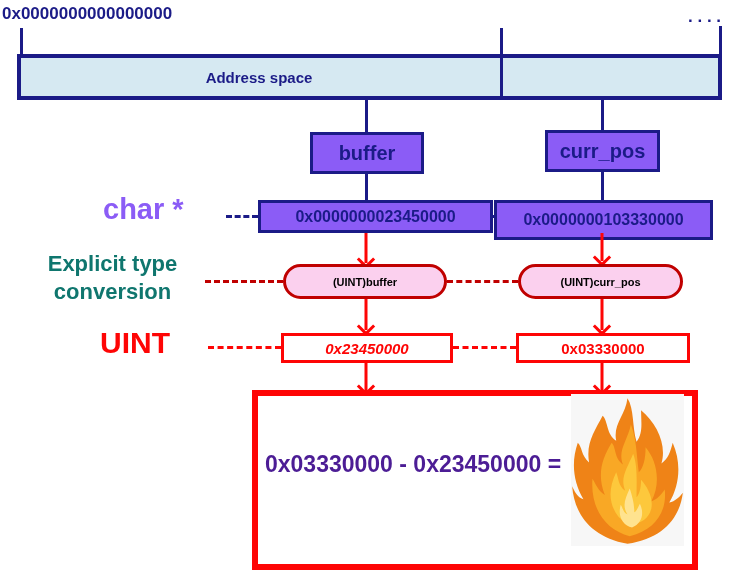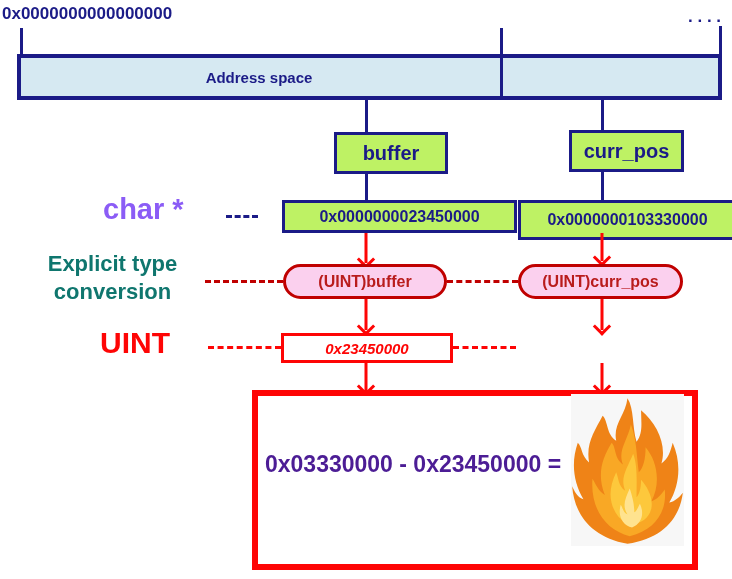--- a/index.html
+++ b/index.html
@@ -9,39 +9,39 @@
   
   .addr-label{position:absolute;color:#1b1b87;font-weight:bold;font-size:17px;white-space:nowrap;}
   .tick{position:absolute;width:3px;background:#1b1b87;}
   .addr-bar{position:absolute;left:17px;top:54px;width:705px;height:46px;
             box-sizing:border-box;border:4px solid #1b1b87;background:#d6e9f2;}
   .bar-divider{position:absolute;left:500px;top:54px;width:3px;height:46px;background:#1b1b87;}
   .bar-label{position:absolute;left:17px;top:54px;width:484px;height:46px;
              display:flex;align-items:center;justify-content:center;
              color:#1b1b87;font-weight:bold;font-size:15px;}
   .nconn{position:absolute;width:3px;background:#1b1b87;}
-  .box-navy{position:absolute;box-sizing:border-box;border:3px solid #1b1b87;background:#bef264;
+  .box-navy{position:absolute;box-sizing:border-box;border:3px solid #1b1b87;background:#8b5cf6;
             display:flex;align-items:center;justify-content:center;
-            color:#1b1b87;font-weight:bold;margin-left:24px;}
+            color:#1b1b87;font-weight:bold;}
   .name-box{font-size:20px;}
   .ptr-box{font-size:16px;}
   .dash-navy{position:absolute;border-top:3px dashed #1b1b87;height:0;}
 
   
   .charptr-label{position:absolute;color:#8b5cf6;font-weight:bold;font-size:29px;white-space:nowrap;}
   .conv-label{position:absolute;color:#0f766e;font-weight:bold;font-size:22px;
               line-height:28px;text-align:center;}
   .uint-label{position:absolute;color:#fe0505;font-weight:bold;font-size:30px;}
 
   
   .dash-dred{position:absolute;border-top:3px dashed #c00000;height:0;}
   .dash-red{position:absolute;border-top:3px dashed #fe0505;height:0;}
   .pill{position:absolute;box-sizing:border-box;border:3px solid #c00000;background:#fbd0ee;
         border-radius:18px;display:flex;align-items:center;justify-content:center;
-        color:#b91c1c;font-weight:bold;font-size:16px;}
+        color:#000000;font-weight:bold;font-size:11px;}
   .box-red{position:absolute;box-sizing:border-box;border:3px solid #fe0505;background:#fff;
            display:flex;align-items:center;justify-content:center;
            color:#fe0505;font-weight:bold;font-size:15px;}
 
   .varrow{position:absolute;width:16px;}
   .varrow .shaft{position:absolute;left:50%;top:0;bottom:3px;width:3px;
                  transform:translateX(-50%);background:#fe0505;}
   .varrow .head{position:absolute;left:50%;bottom:0;width:10px;height:10px;
                 border-left:3px solid #fe0505;border-bottom:3px solid #fe0505;
                 transform:translateX(-50%) rotate(-45deg);}
@@ -123,20 +123,23 @@
       <div class="head"></div>
   </div>
 
   <div class="uint-label" style="left:100px;top:326px;">UINT</div>
   <div class="dash-red" style="left:208px;top:346px;width:73px;"></div>
   <div class="dash-red" style="left:453px;top:346px;width:63px;"></div>
 
   <div class="box-red" style="left:281px;top:333px;width:172px;height:30px;font-style:italic;">
     <span>0x23450000</span>
   </div>
+  <div class="box-red" style="left:516px;top:333px;width:174px;height:30px;">
+    <span>0x03330000</span>
+  </div>
 
   <div class="varrow" style="left:358px;top:363px;height:30px;">
     <div class="shaft"></div>
       <div class="head"></div>
   </div>
   <div class="varrow" style="left:594px;top:363px;height:30px;">
     <div class="shaft"></div>
       <div class="head"></div>
   </div>
 

